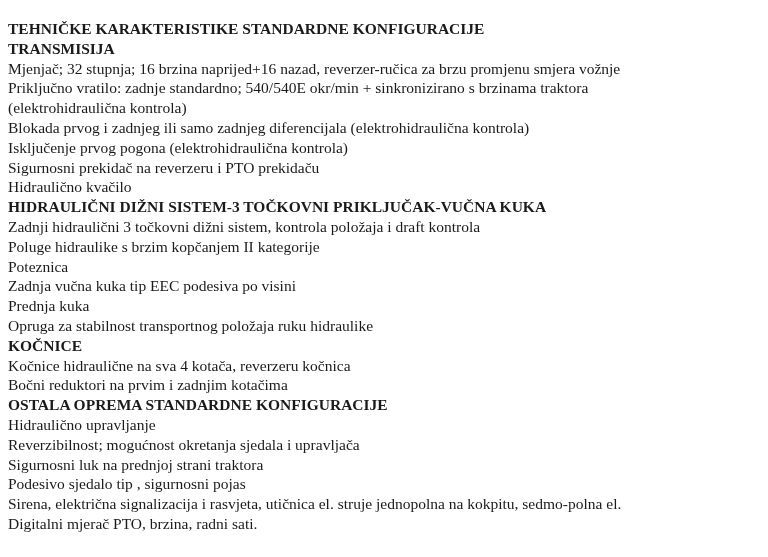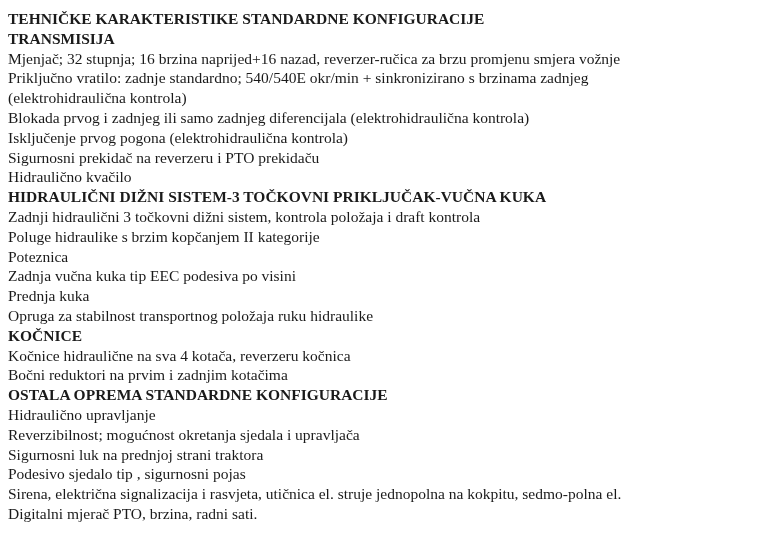--- a/index.html
+++ b/index.html
@@ -8,21 +8,21 @@
   }
   body {
     width: 768px;
     height: 557px;
     overflow: hidden;
     background: #ffffff;
     color: #1a1a1a;
     font-family: "Liberation Serif", "DejaVu Serif", serif;
   }
   .doc {
-    padding: 9px 4px 0 8px;
+    padding: 19px 4px 0 8px;
   }
   .line {
     margin: 0;
     font-size: 15.5px;
     line-height: 19.8px;
     white-space: nowrap;
     letter-spacing: 0;
   }
   .heading {
     font-weight: 700;
@@ -32,21 +32,21 @@
   }
 </style>
 </head>
 <body>
 
 <div class="doc">
   <p class="line heading">TEHNIČKE KARAKTERISTIKE STANDARDNE KONFIGURACIJE</p>
   <div id="spec-list">
       <p class="line heading">TRANSMISIJA</p>
       <p class="line"><span>Mjenjač; 32 stupnja; 16 brzina naprijed+16 nazad, reverzer-ručica za brzu promjenu smjera vožnje</span></p>
-      <p class="line"><span>Priključno vratilo: zadnje standardno; </span><span class="b">540/540E</span><span> okr/min + sinkronizirano s brzinama zadnjeg</span></p>
+      <p class="line"><span>Priključno vratilo: zadnje standardno; </span><span class="b">540/540E</span><span> okr/min + sinkronizirano s brzinama traktora</span></p>
       <p class="line"><span>(elektrohidraulična kontrola)</span></p>
       <p class="line"><span>Blokada prvog i zadnjeg ili samo zadnjeg diferencijala (elektrohidraulična kontrola)</span></p>
       <p class="line"><span>Isključenje prvog pogona (elektrohidraulična kontrola)</span></p>
       <p class="line"><span>Sigurnosni prekidač na reverzeru i PTO prekidaču</span></p>
       <p class="line"><span>Hidraulično kvačilo</span></p>
       <p class="line heading">HIDRAULIČNI DIŽNI SISTEM-3 TOČKOVNI PRIKLJUČAK-VUČNA KUKA</p>
       <p class="line"><span>Zadnji hidraulični 3 točkovni dižni sistem, kontrola položaja i draft kontrola</span></p>
       <p class="line"><span>Poluge hidraulike s brzim kopčanjem II kategorije</span></p>
       <p class="line"><span>Poteznica</span></p>
       <p class="line"><span>Zadnja vučna kuka tip EEC podesiva po visini</span></p>

